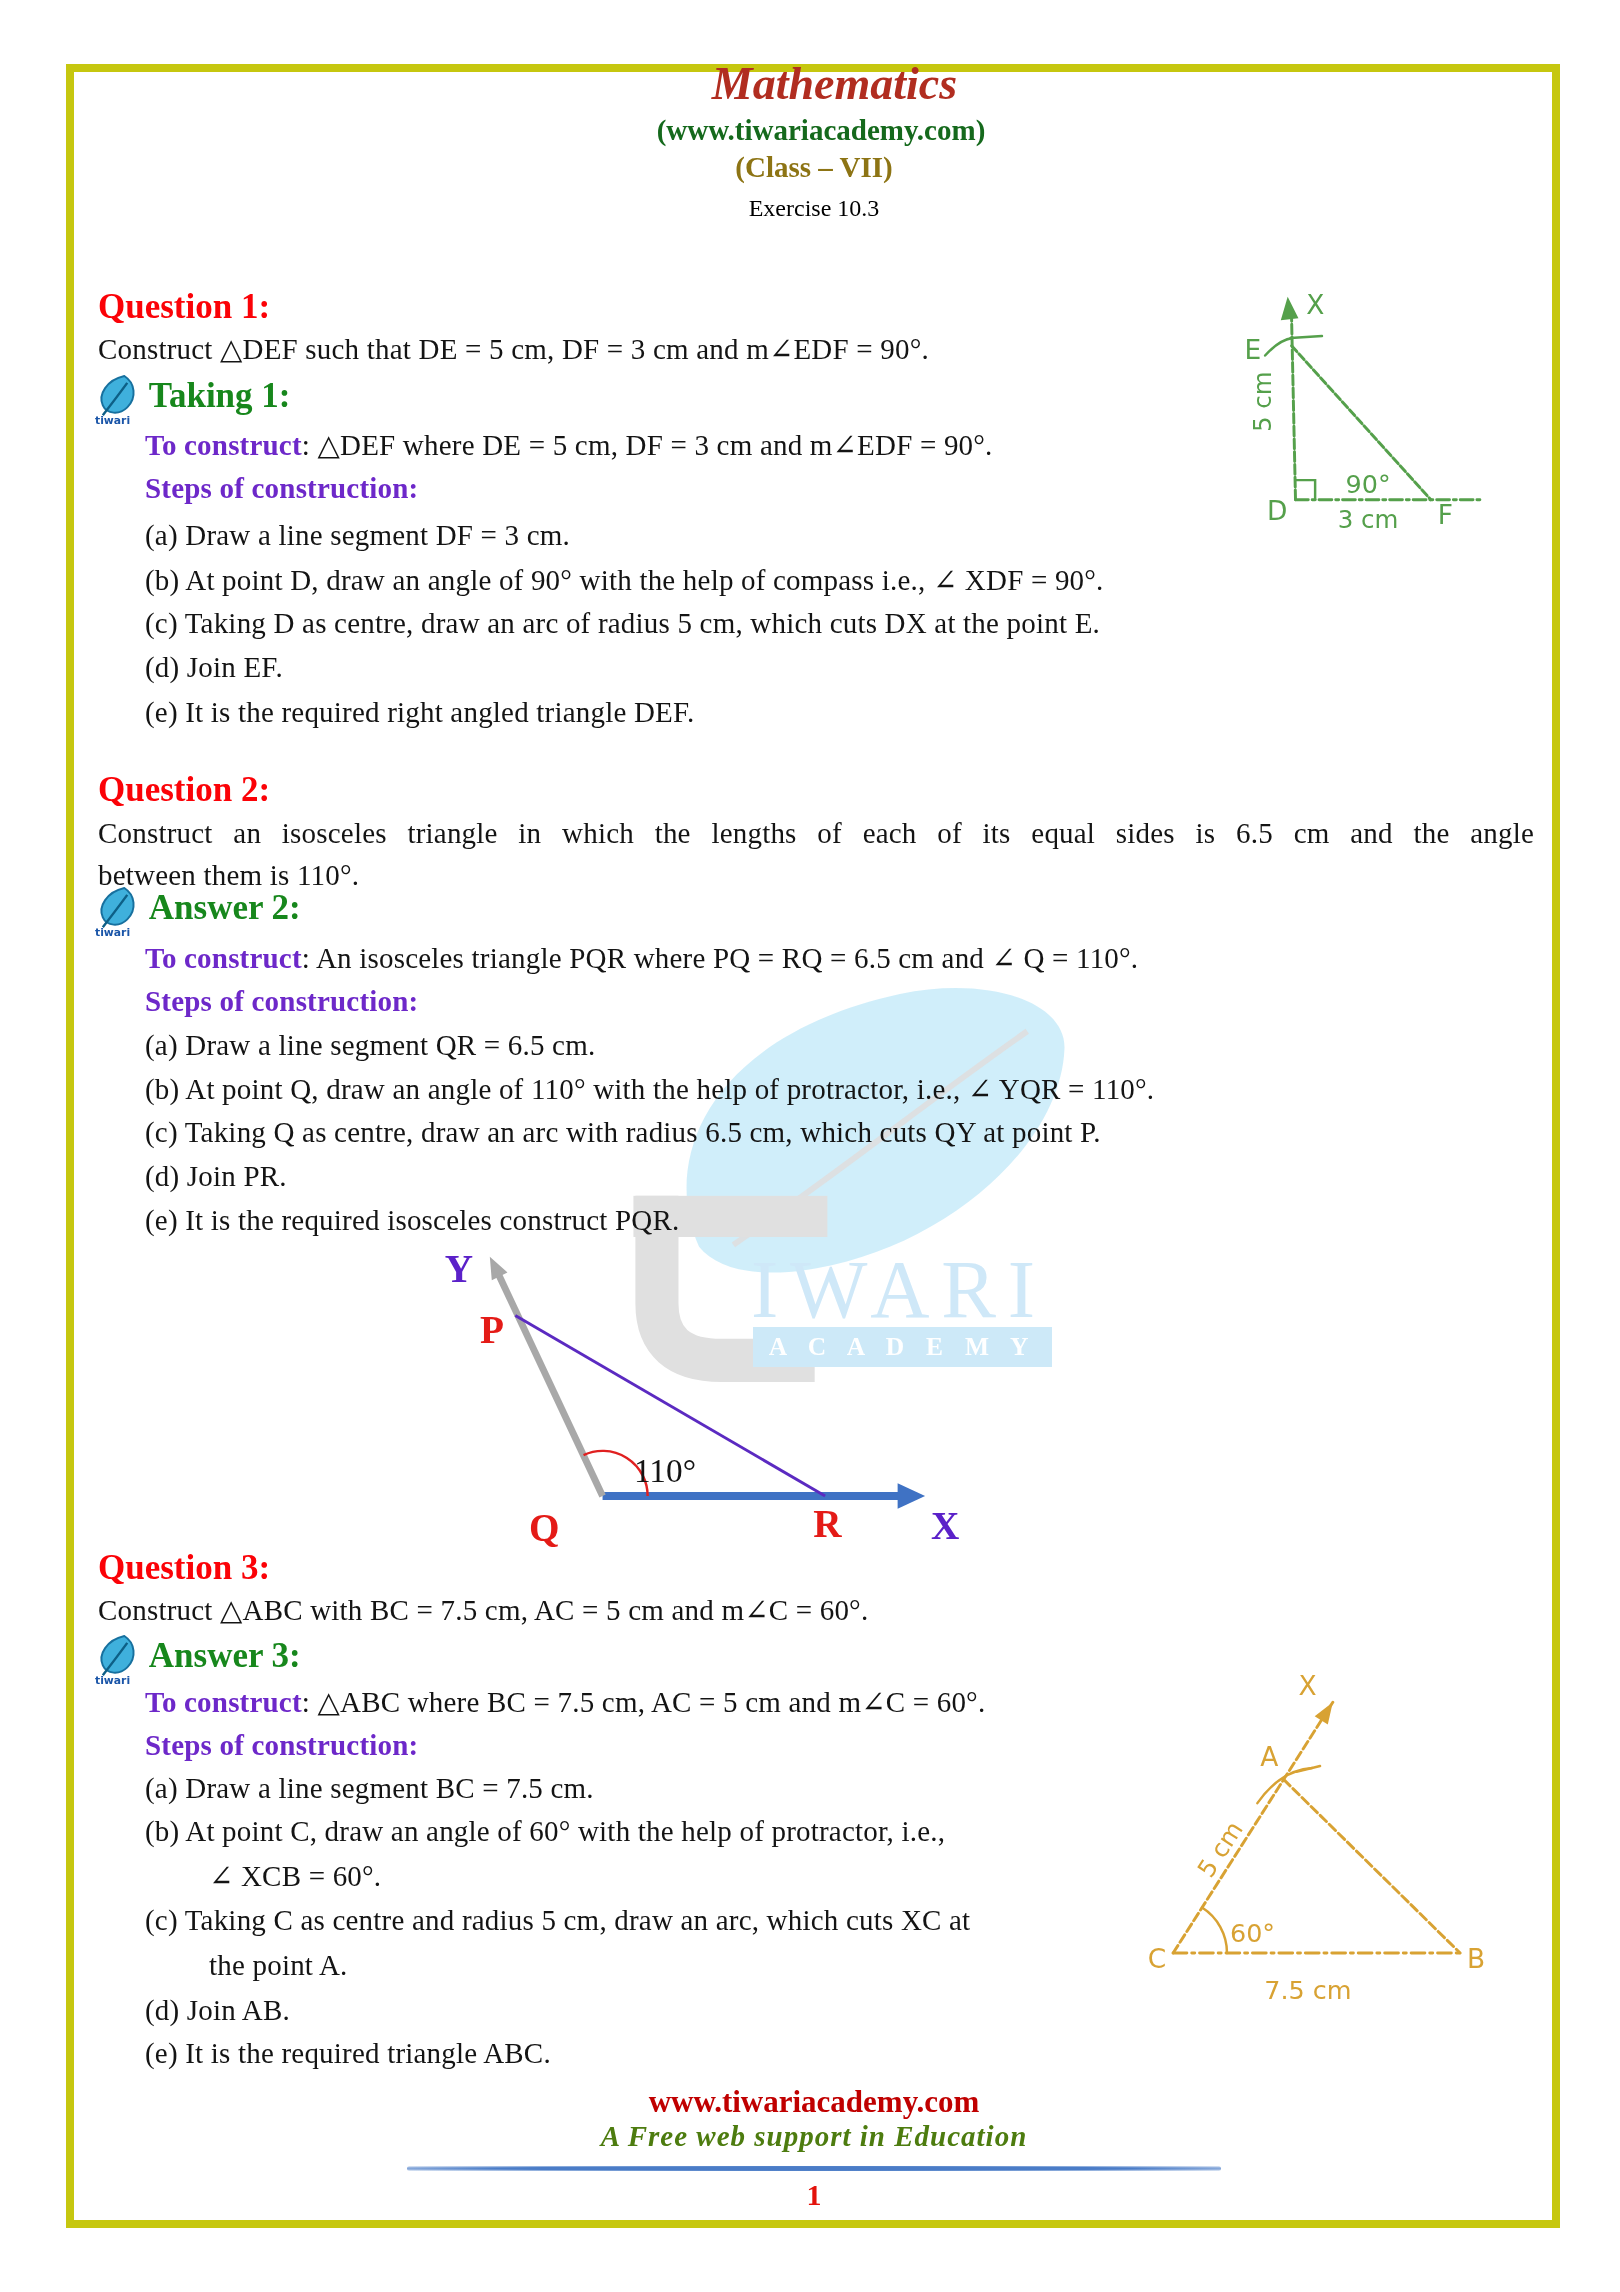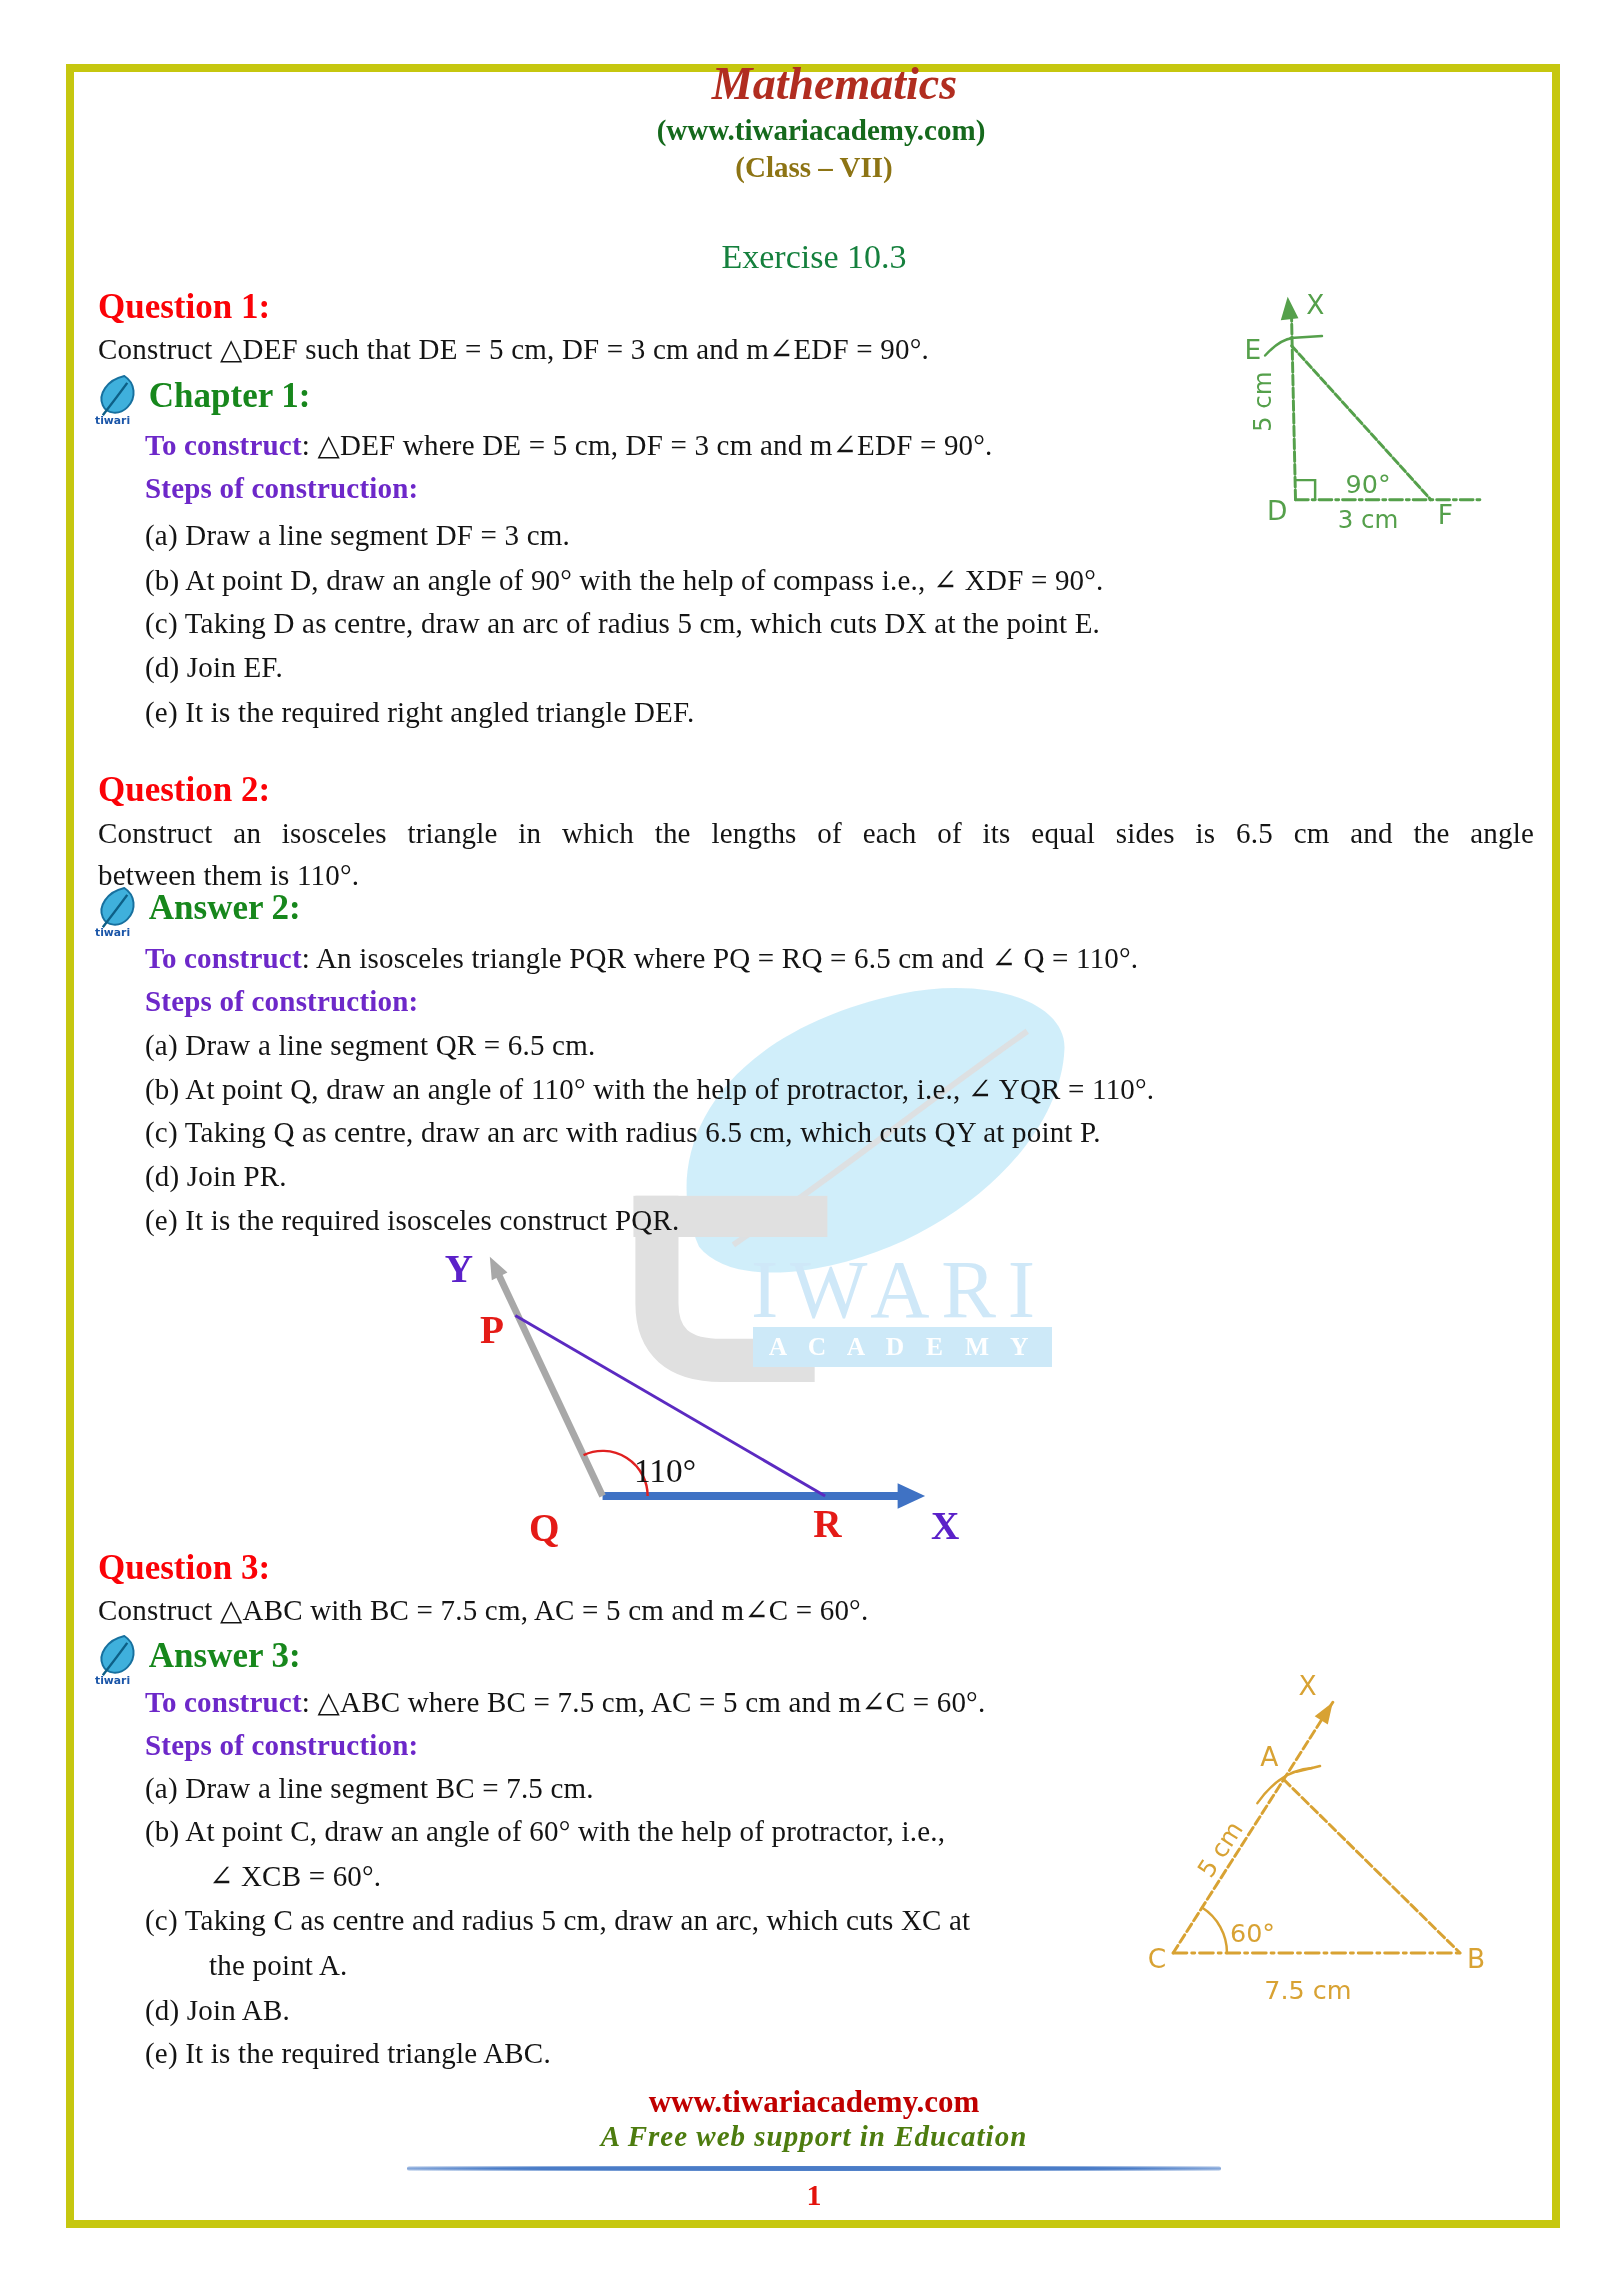--- a/index.html
+++ b/index.html
@@ -6,21 +6,21 @@
   .page{position:relative;width:1620px;height:2293px;background:#ffffff;overflow:hidden;
         font-family:"Liberation Serif","DejaVu Serif","DejaVu Sans",serif;color:#141414;}
   .frame{position:absolute;left:66px;top:64px;width:1478px;height:2148px;
          border:8.8px solid #c6c70f;z-index:1;}
   
   .hdr{position:absolute;left:66px;top:55px;width:1496px;text-align:center;z-index:3;}
   .h-title{font-size:46px;font-weight:bold;font-style:italic;color:#b12d20;line-height:57px;margin-left:41px;}
   .h-site{font-size:29px;font-weight:bold;color:#15691c;line-height:37px;margin-left:14px;}
   .h-chapter{font-size:29px;font-weight:bold;color:#f4736b;line-height:37px;}
   .h-class{font-size:29px;font-weight:bold;color:#8d7414;line-height:37px;}
-  .h-ex{font-size:34px;color:#15803d;line-height:45px;margin-top:48px;}
+  .h-ex{font-size:24px;color:#000000;line-height:45px;}
   
   .qh{position:absolute;left:98px;font-size:35px;font-weight:bold;color:#fb0207;
       white-space:nowrap;z-index:3;}
   .bl{position:absolute;left:98px;font-size:29px;white-space:nowrap;z-index:3;letter-spacing:0.2px;}
   .ind{left:145px;}
   .ind2{left:209px;}
   .purple{color:#6d28c9;font-weight:bold;}
   .para1{position:absolute;left:98px;width:1436px;font-size:29px;letter-spacing:0.2px;
          text-align:justify;text-align-last:justify;z-index:3;}
   .ans{position:absolute;left:94px;display:flex;align-items:flex-start;gap:9.8px;z-index:3;}
@@ -78,21 +78,21 @@
   <div class="bl" style="top:332px">Construct  △DEF such that DE = 5 cm, DF = 3 cm and  m∠EDF = 90°.</div>
 
   <div class="ans" style="top:374px">
     <span class="leaf-ic">
       <svg width="45" height="53" viewBox="0 0 46 54">
         <path d="M31 2 C42 9 44 24 34 34 C26 42 13 41 9 32 C4 21 13 6 31 2 Z" fill="#3fb0dc" stroke="#17709e" stroke-width="2"></path>
         <path d="M9 42 Q20 28 34 9" stroke="#0d5f86" stroke-width="2.5" fill="none"></path>
       </svg>
       <span class="lw">tiwari</span>
     </span>
-    <span class="albl">Chapter 1:</span>
+    <span class="albl">Taking 1:</span>
   </div>
 
   <div class="bl ind" style="top:428px"><span class="purple">To construct</span><span>:  △DEF where DE = 5 cm, DF = 3 cm and  m∠EDF = 90°.</span></div>
   <div class="bl ind purple" style="top:472px">Steps of construction:</div>
   <div class="bl ind" style="top:519px">(a) Draw a line segment DF = 3 cm.</div>
   <div class="bl ind" style="top:563px">(b) At point D, draw an angle of 90° with the help of compass i.e., ∠ XDF = 90°.</div>
   <div class="bl ind" style="top:607px">(c) Taking D as centre, draw an arc of radius 5 cm, which cuts DX at the point E.</div>
   <div class="bl ind" style="top:651px">(d)  Join EF.</div>
   <div class="bl ind" style="top:696px">(e) It is the required right angled triangle DEF.</div>
 

